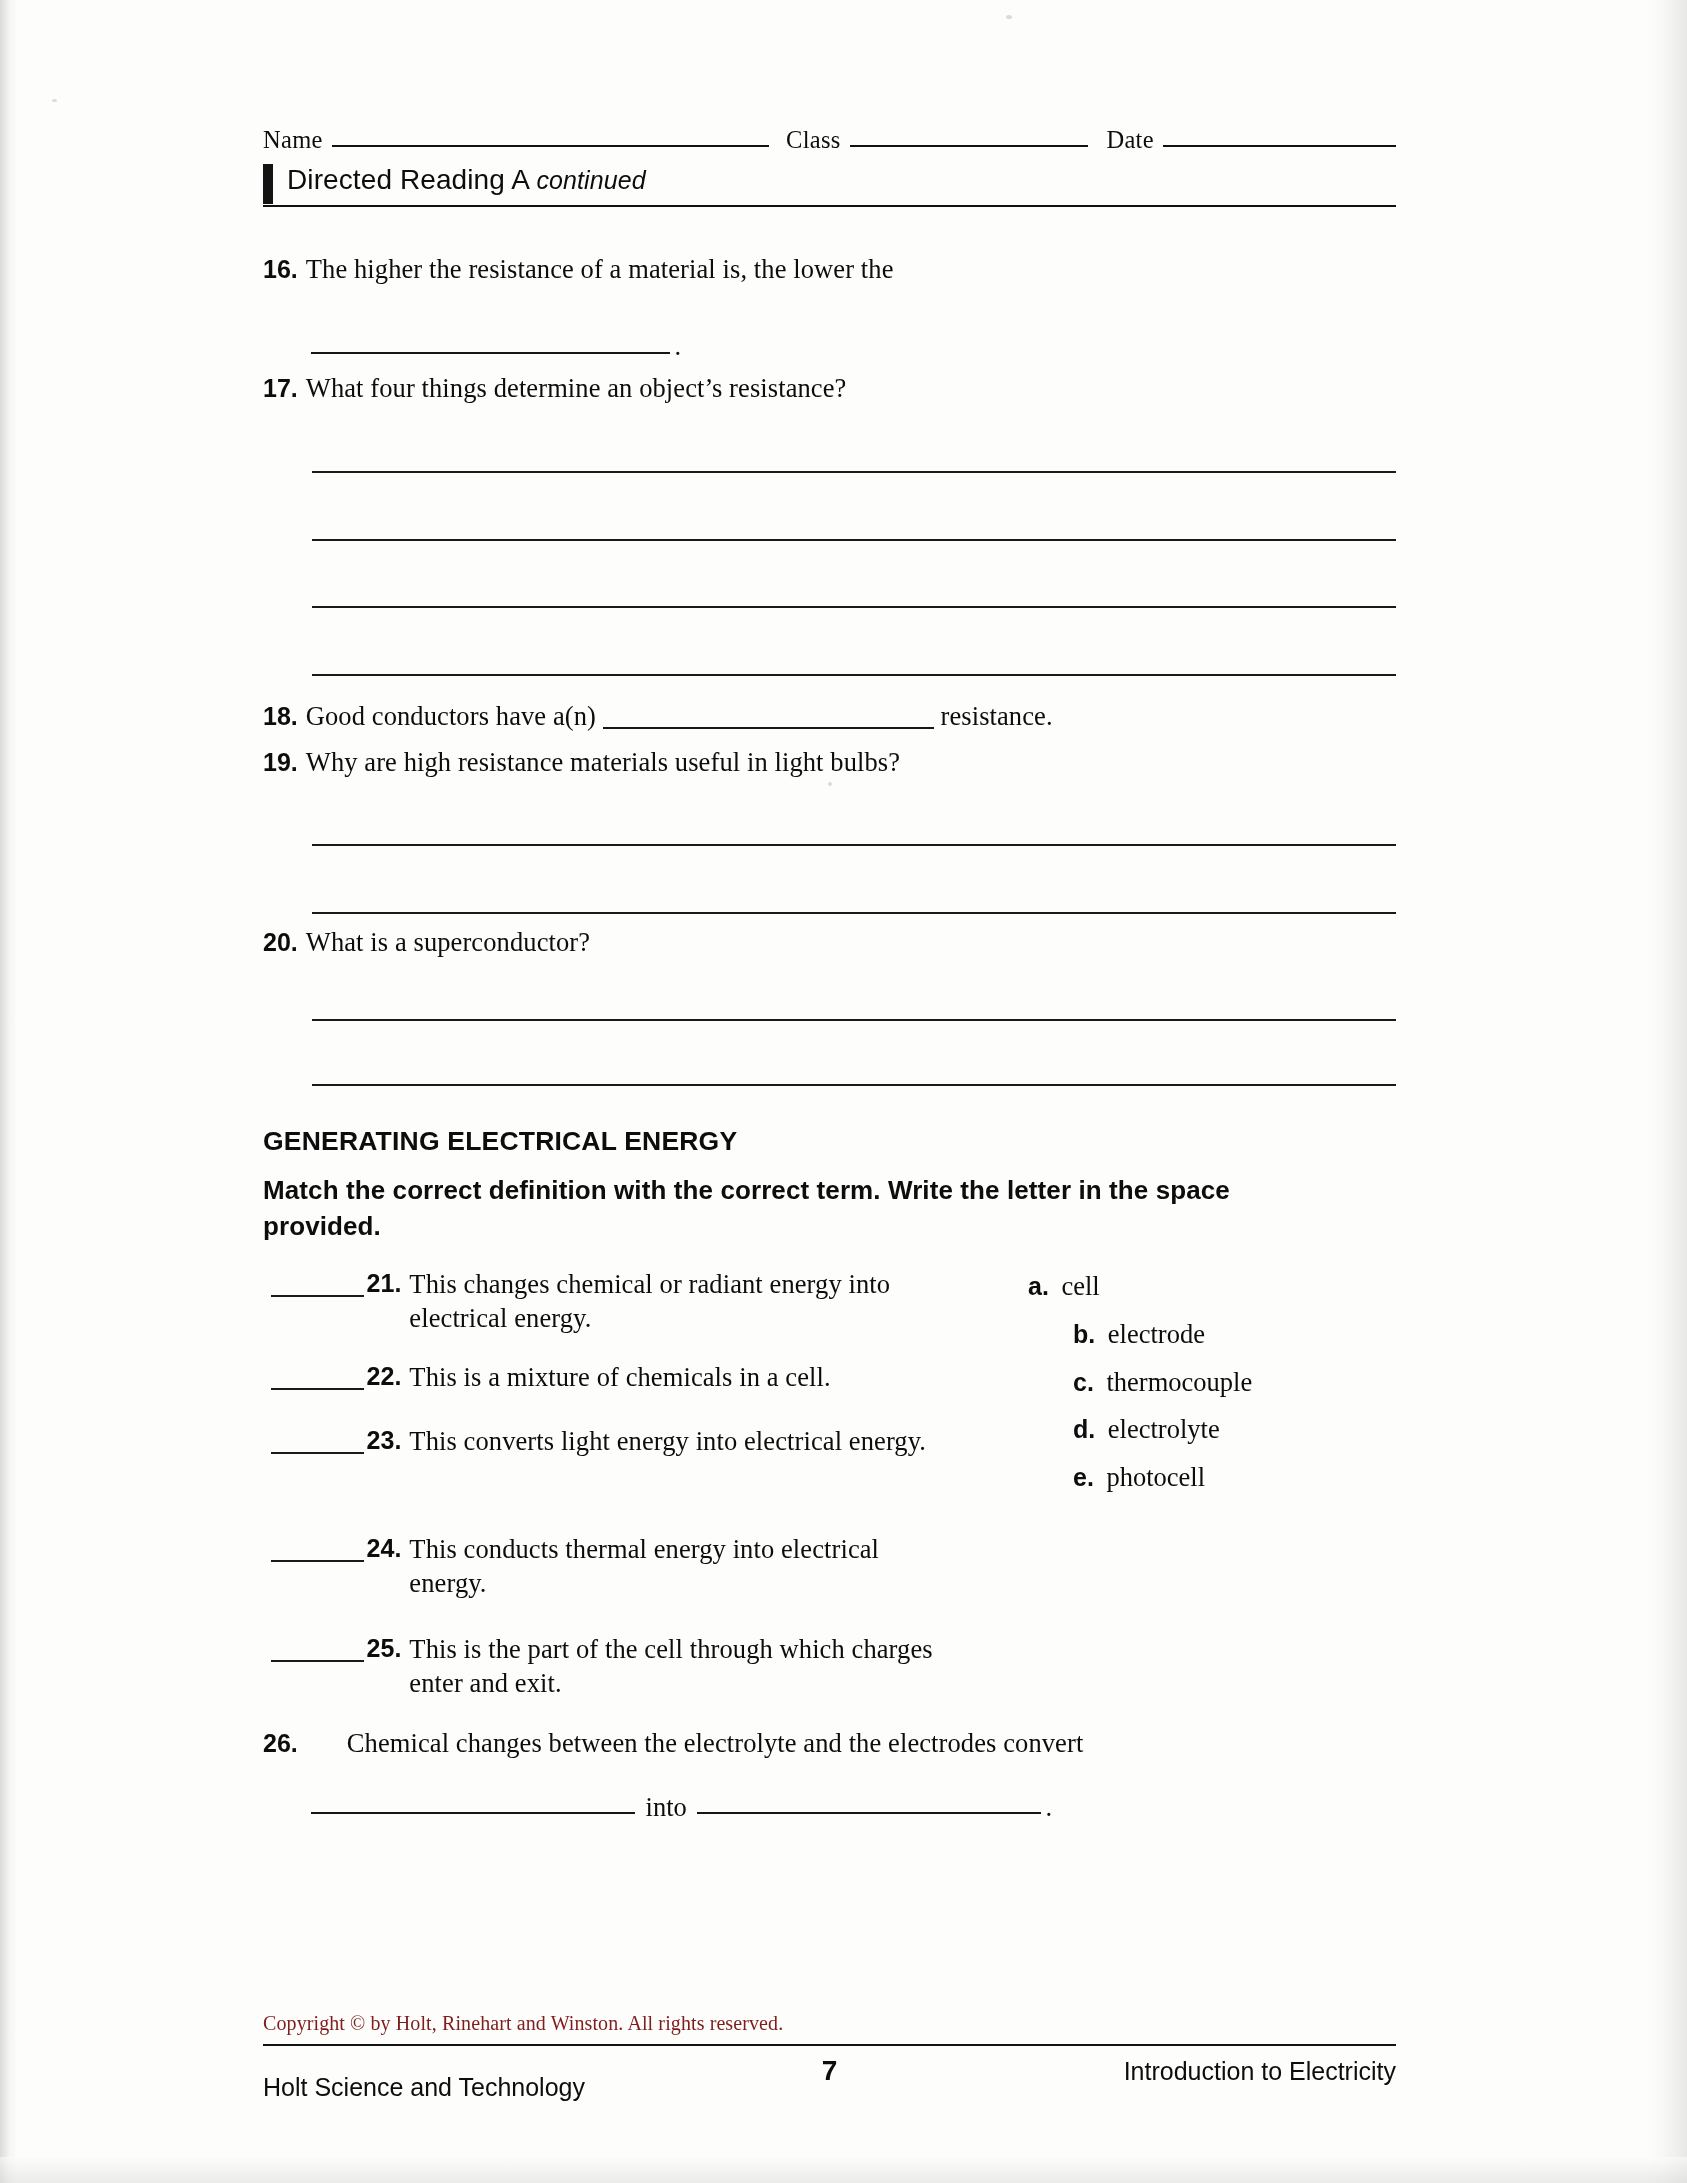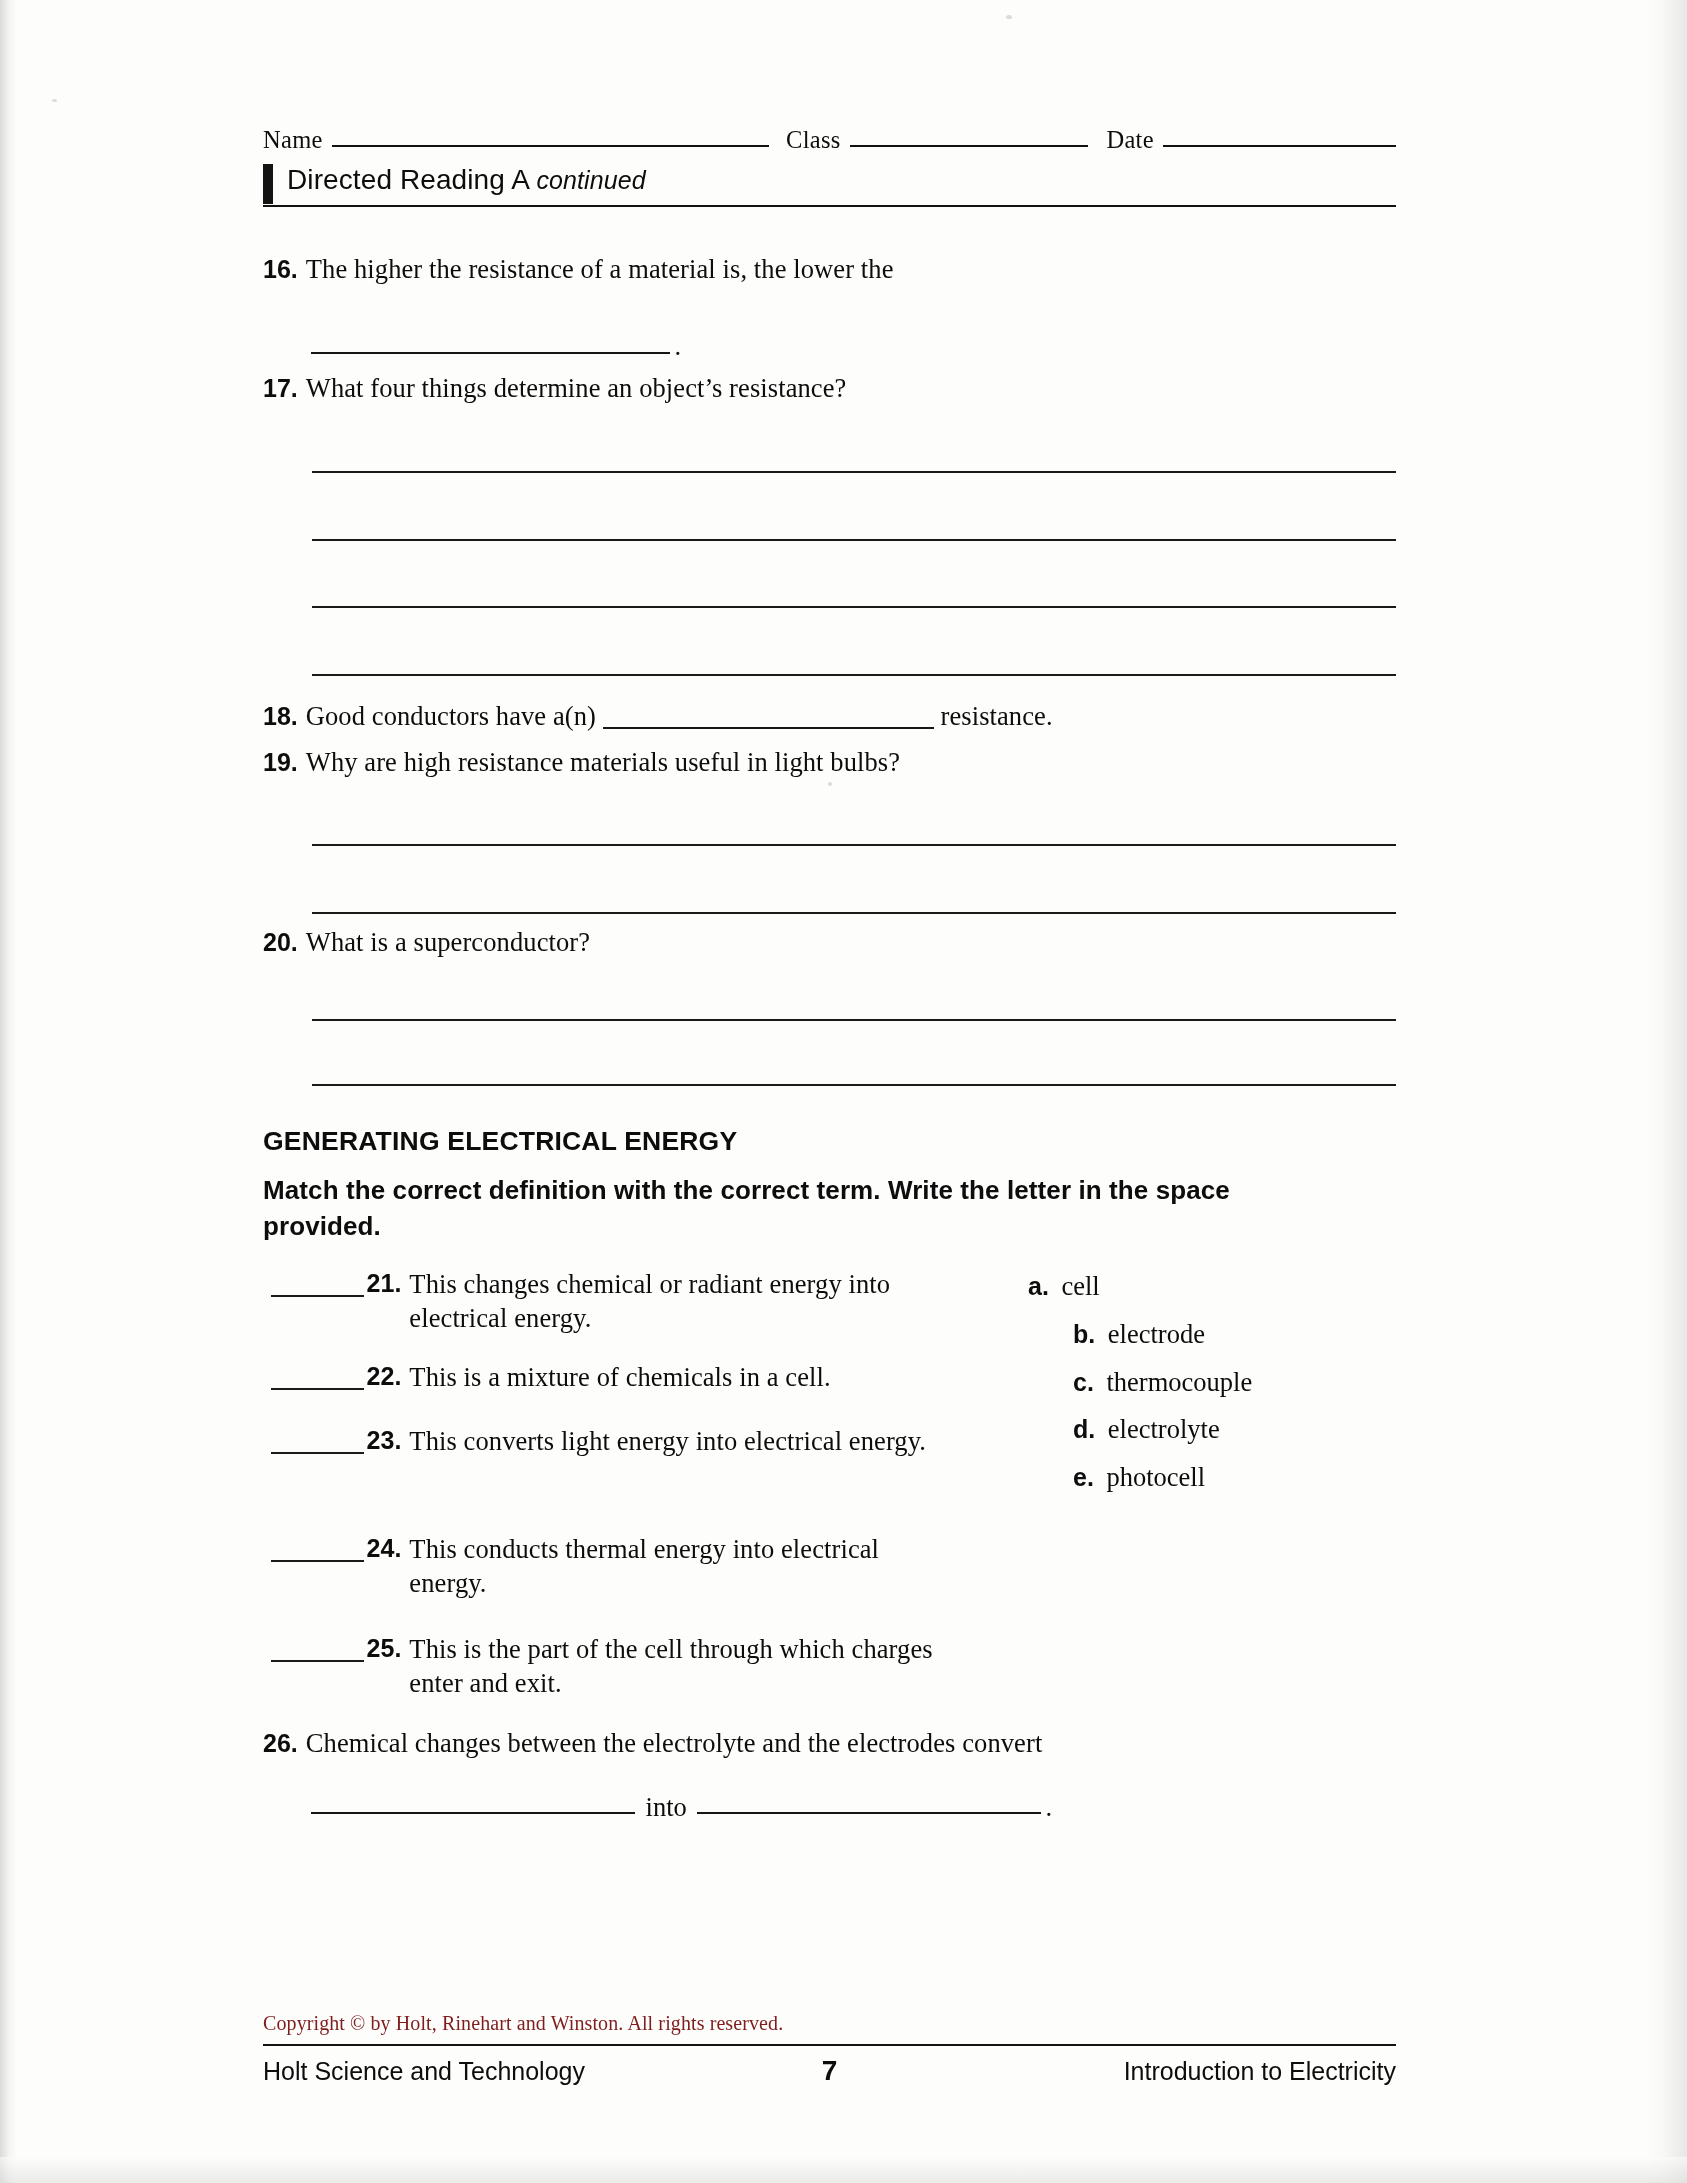--- a/index.html
+++ b/index.html
@@ -233,21 +233,21 @@
   .footer {
     position: absolute;
     left: 263px;
     top: 2054px;
     width: 1133px;
     height: 37px;
     font-family: "Liberation Sans", "DejaVu Sans", sans-serif;
     font-size: 25px;
     line-height: 34px;
   }
-  .footer-left { position: absolute; left: 0; top: 0; }
+  .footer-left { position: absolute; left: 0; top: 16px; }
   .footer-center {
     position: absolute; left: 0; top: 0; width: 1133px;
     text-align: center; font-weight: bold; font-size: 28px;
   }
   .footer-right { position: absolute; right: 0; top: 0; }
 </style>
 </head>
 <body>
 
 <div class="page">
@@ -369,21 +369,21 @@
   </div>
   <div class="choice" style="left:1073px; top:1413px;">
     <span class="choice-letter">d.</span>
     <span>electrolyte</span>
   </div>
   <div class="choice" style="left:1073px; top:1461px;">
     <span class="choice-letter">e.</span>
     <span>photocell</span>
   </div>
 
-  <div class="q" style="left:263px; top:1727px; width:1133px;">
+  <div class="q" style="left:263px; top:1727px; width:1133px;gap:41px;">
     <span class="q-num">26.</span>
     <span class="q-text">Chemical changes between the electrolyte and the electrodes convert</span>
   </div>
   <div style="position:absolute; left:311px; top:1786px; width:827px; height:34px; display:flex; align-items:flex-end;">
     <span style="flex:0 0 324px; border-bottom:2px solid #161616; height:0; margin-bottom:6px;"></span>
     <span style="font-size:26.5px; line-height:26.5px; margin:0 10.6px;">into</span>
     <span style="flex:0 0 344px; border-bottom:2px solid #161616; height:0; margin-bottom:6px;"></span>
     <span style="font-size:26.5px; line-height:26.5px; margin-left:4px;">.</span>
   </div>
 

